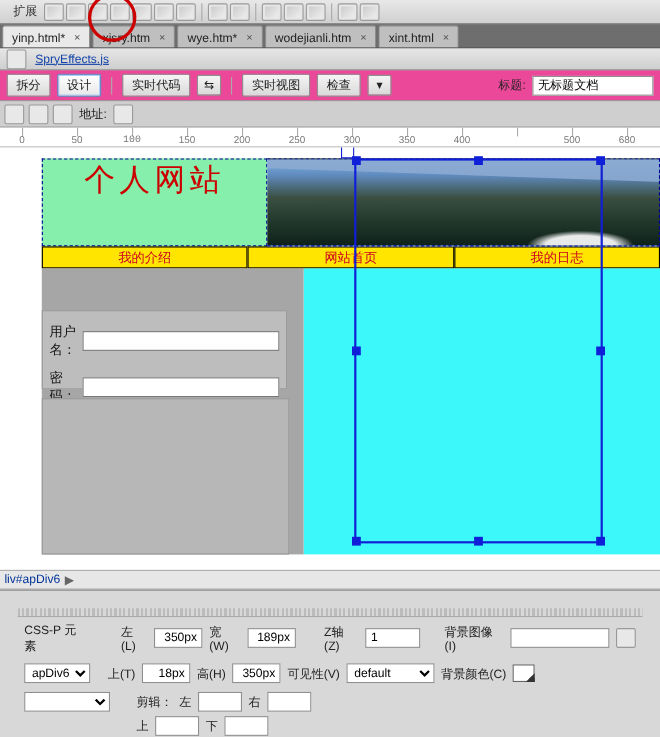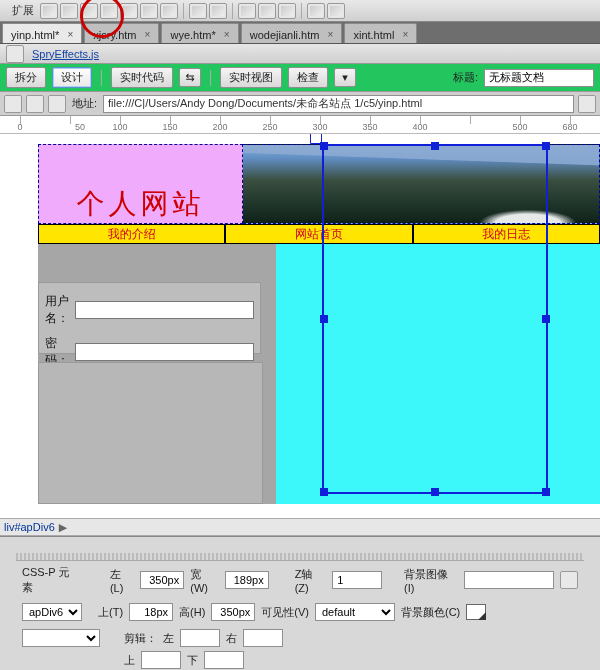--- a/index.html
+++ b/index.html
@@ -18,21 +18,21 @@
   .tabstrip { height: 22px; background: #6e6e6e; display:flex; align-items:flex-end; padding-left:2px; border-bottom:1px solid #555; }
   .tab { height:20px; background:#bfbfbf; border:1px solid #8a8a8a; border-bottom:none; padding:2px 6px 0 8px; margin-right:2px; display:flex; align-items:center; gap:6px; font-size:11px; color:#222; border-radius:2px 2px 0 0; cursor:pointer; }
   .tab.active { background:#e9e9e9; }
   .tab .x { width:10px; height:10px; color:#555; font-size:10px; line-height:10px; text-align:center; cursor:pointer; }
 
   
   .subbar { height:20px; background:linear-gradient(#e6e6e6,#cfcfcf); border-bottom:1px solid #999; display:flex; align-items:center; padding:0 6px; color:#124289; gap:8px; }
   .link { text-decoration:underline; color:#1344aa; cursor:pointer; }
 
   
-  .toolrow { height:28px; background:#22c55e; border-bottom:1px solid #999; display:flex; align-items:center; padding:3px 6px; gap:6px; }
+  .toolrow { height:28px; background:#ec4899; border-bottom:1px solid #999; display:flex; align-items:center; padding:3px 6px; gap:6px; }
   .btn { background:linear-gradient(#f5f5f5,#d9d9d9); border:1px solid #8f8f8f; padding:2px 8px; border-radius:2px; font-size:11px; color:#222; cursor:pointer; }
   .btn.active { background:linear-gradient(#fff,#e8e8e8); border-color:#5a90cc; box-shadow:inset 0 0 0 1px #acd0f4;}
   .mini { width:22px; padding:2px 0; text-align:center; }
   .spacer { flex:1; }
   .tlabel { color:#222; }
   .tin { height:18px; border:1px solid #8f8f8f; background:#fff; padding:0 4px; font-size:11px; }
 
   
   .addrrow { height:24px; background:#cfcfcf; border-bottom:1px solid #999; display:flex; align-items:center; padding:0 4px; gap:4px; }
   .icon16 { width:18px; height:18px; border:1px solid #999; background:#e8e8e8; display:inline-block; border-radius:2px; cursor:pointer;}
@@ -42,21 +42,21 @@
   
   .ruler { height:18px; background:#fff; border-bottom:1px solid #bbb; position:relative; overflow:hidden; font-size:9px; color:#777; }
   .ruler .tick { position:absolute; top:0; width:1px; height:8px; background:#aaa; }
   .ruler .ticklbl { position:absolute; top:6px; transform:translateX(-50%); }
 
   
   .canvas-wrap { position:relative; height:384px; background:#fff; overflow:hidden; }
   .page { position:absolute; left:38px; top:10px; width:562px; }
 
   .hdr { display:flex; height:80px; }
-  .hdr-left { width:205px; background:#f0abfc; border:1px dashed #009; display:flex; align-items:flex-end; justify-content:center; }
+  .hdr-left { width:205px; background:#86efac; border:1px dashed #009; display:flex; align-items:flex-start; justify-content:center; }
   .hdr-left span { font-family: SimSun, serif; font-size:28px; color:#cc0000; letter-spacing:4px; }
   .hdr-right { flex:1; background: linear-gradient(180deg,#7fb4e0 0%, #608bbf 18%, #3a4f3f 45%, #243a2e 70%, #0f221a 100%); position:relative; border:1px dashed #009; border-left:none; }
   .hdr-right::before{content:"";position:absolute;inset:0;background:
     radial-gradient(ellipse at 80% 100%, rgba(255,255,255,.9) 0 8%, transparent 12%),
     linear-gradient(182deg, rgba(140,170,210,.9) 0 22%, transparent 23%);}
 
   .navrow { display:flex; height:20px; }
   .navcell { flex:1; background:#ffe500; border:1px solid #000; text-align:center; color:#c02; font-size:12px; line-height:18px; }
 
   .body2 { display:flex; height:260px; }
@@ -158,31 +158,30 @@
   <span class="spacer"></span>
   <span class="tlabel">标题:</span>
   <input class="tin" style="width: 110px;" value="无标题文档">
 </div>
 
 <div class="addrrow">
   <span class="icon16"></span>
   <span class="icon16"></span>
   <span class="icon16"></span>
   <span class="addrlabel">地址:</span>
-  <input class="addr" value="file:///C|/Users/Andy Dong/Documents/未命名站点 1/c5/yinp.html" style="">
   <span class="icon16"></span>
 </div>
 
 <div class="ruler" id="ruler">
     <div class="tick" style="left: 20px;"></div>
     <div class="ticklbl" style="left: 20px;">0</div>
     <div class="tick" style="left: 70px;"></div>
-    <div class="ticklbl" style="left: 80px;">50</div>
+    <div class="ticklbl" style="left: 70px;">50</div>
     <div class="tick" style="left: 120px;"></div>
-    <div class="ticklbl" style="left: 120px;">100</div>
+    <div class="ticklbl" style="left: 120px; font-family: Liberation Mono, monospace;">100</div>
     <div class="tick" style="left: 170px;"></div>
     <div class="ticklbl" style="left: 170px;">150</div>
     <div class="tick" style="left: 220px;"></div>
     <div class="ticklbl" style="left: 220px;">200</div>
     <div class="tick" style="left: 270px;"></div>
     <div class="ticklbl" style="left: 270px;">250</div>
     <div class="tick" style="left: 320px;"></div>
     <div class="ticklbl" style="left: 320px;">300</div>
     <div class="tick" style="left: 370px;"></div>
     <div class="ticklbl" style="left: 370px;">350</div>

